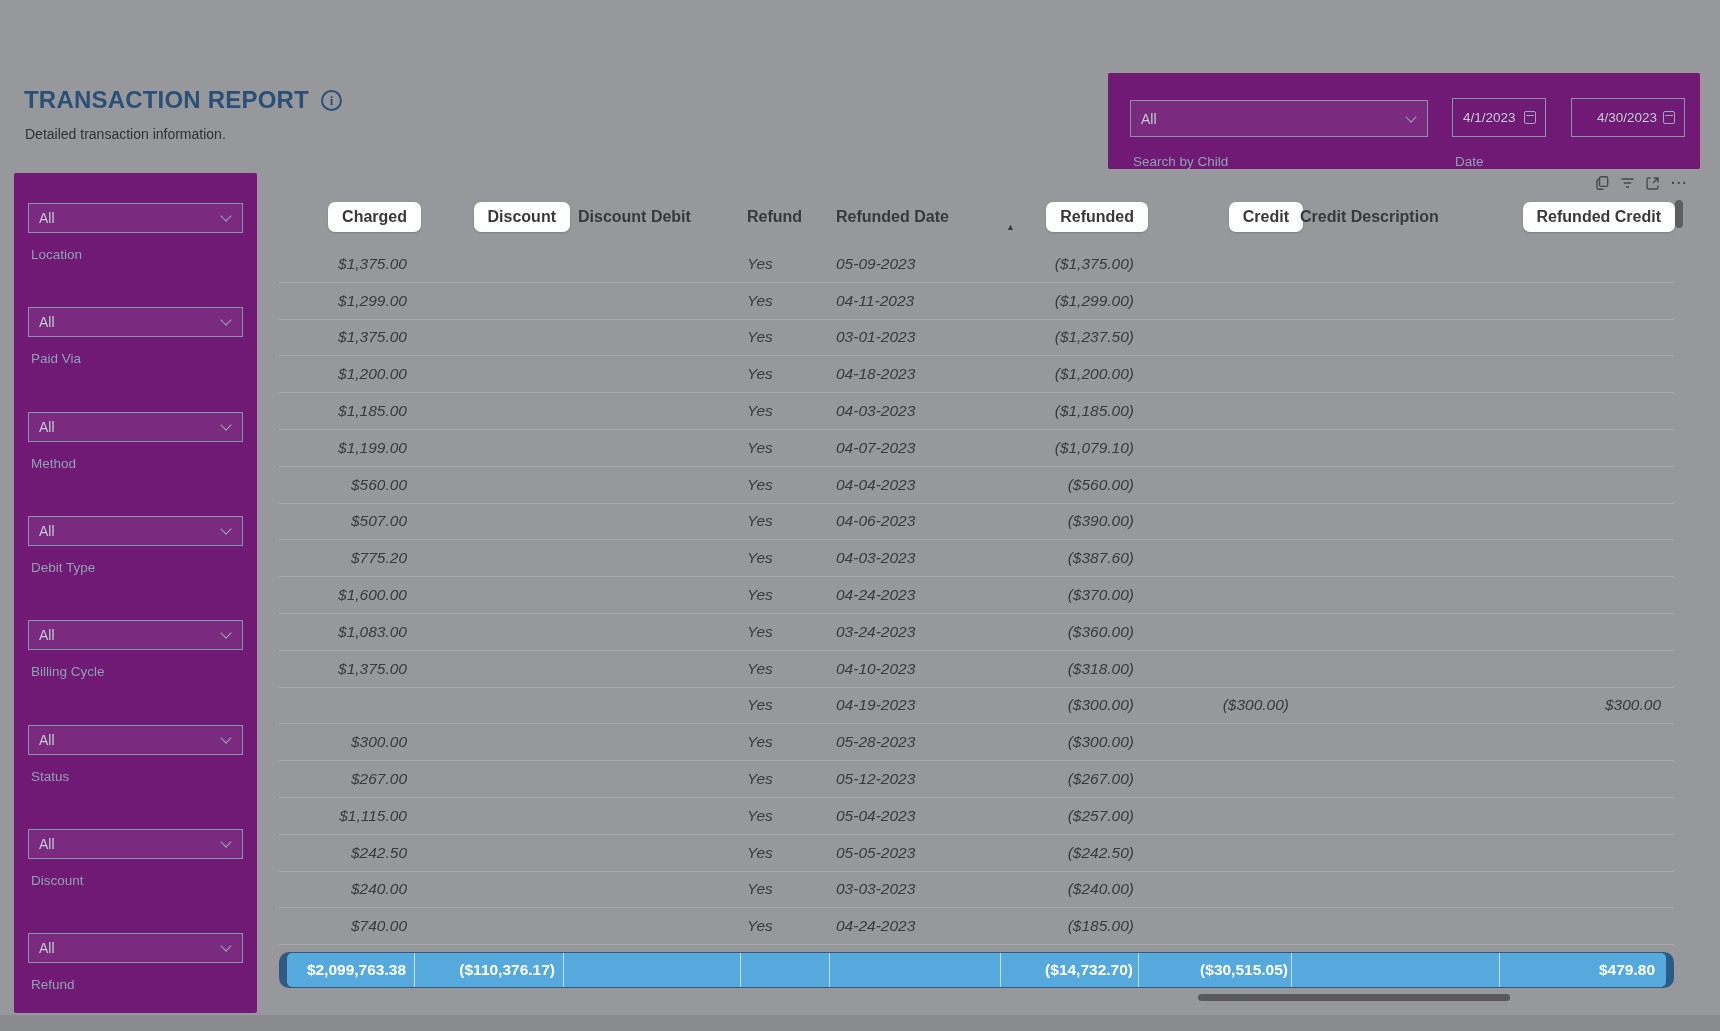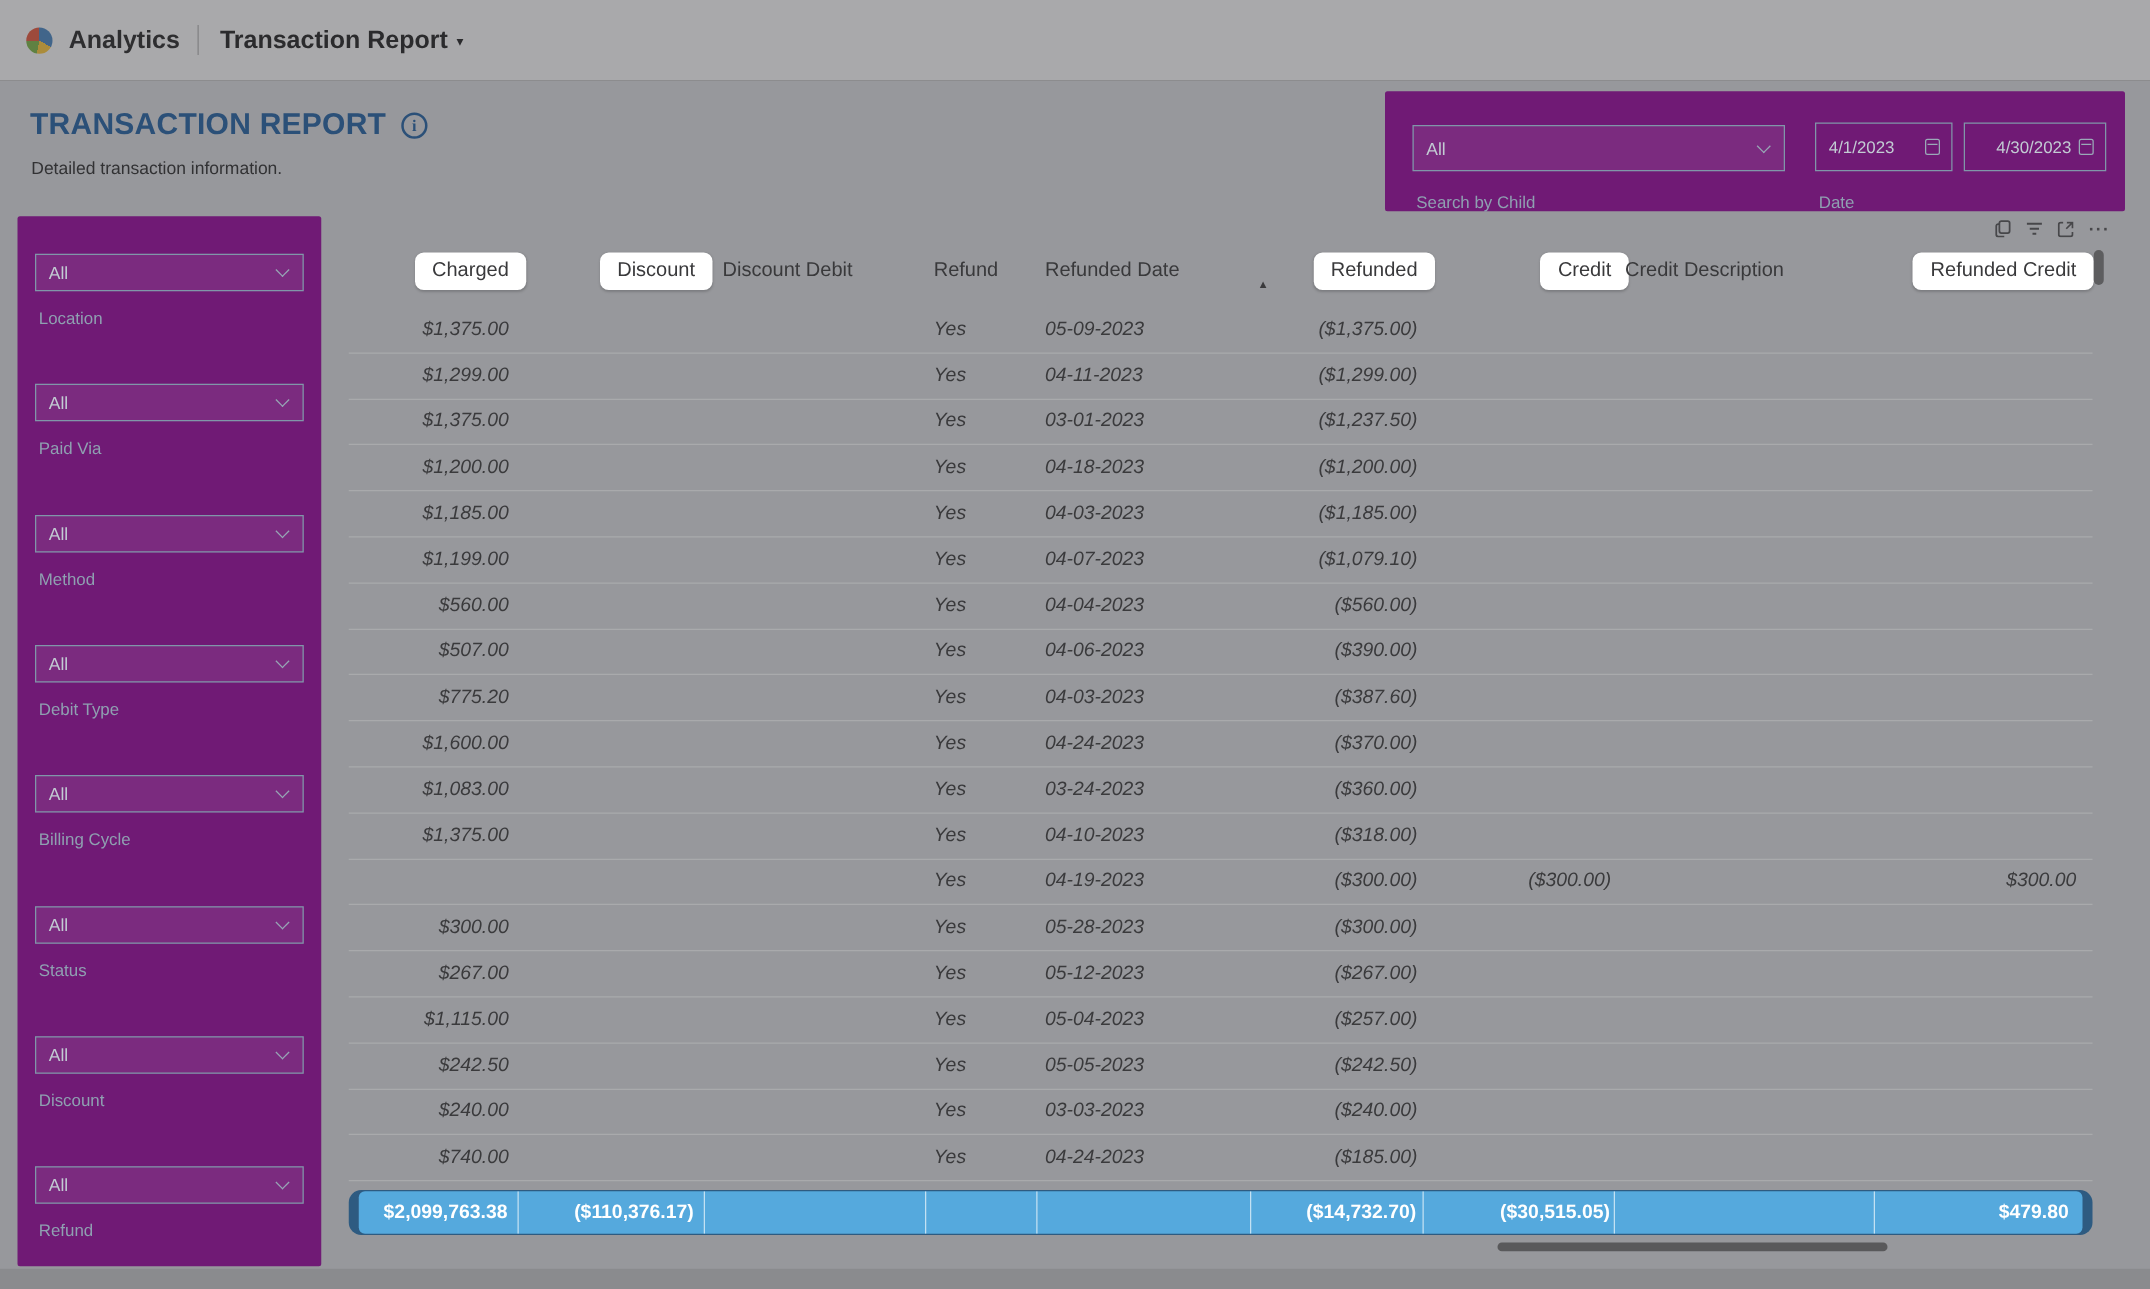--- a/index.html
+++ b/index.html
@@ -37,37 +37,37 @@
   .dd-val { font-size:14px; color:#c2cbd3; }
   .chev { width:8px; height:8px; border-right:1.6px solid #97a6b5; border-bottom:1.6px solid #97a6b5;
     transform:rotate(45deg); margin-top:-4px; flex:none; }
   .filter-group { position:absolute; left:14px; width:215px; }
   .filter-label { margin-top:14px; margin-left:3px; font-size:13.5px; color:#8fa0b1; }
 
   .panel-dd { position:absolute; left:22px; top:27px; width:298px; height:37px; }
   .panel-dd-label { position:absolute; left:25px; top:81px; font-size:13.5px; color:#8fa0b1; }
   .date-box { position:absolute; top:25px; height:39px; border:1px solid #8096a9;
     display:flex; align-items:center; justify-content:space-between; padding:0 9px 0 10px; cursor:text; }
-  .date-box.d1 { left:344px; width:110px; }
+  .date-box.d1 { left:344px; width:94px; }
   .date-box.d2 { left:463px; width:114px;padding-left:25px; }
   .date-val { font-size:13.5px; color:#c2cbd3; }
   .cal { width:12px; height:13px; border:1.3px solid #9aa9b8; border-radius:2px; position:relative; flex:none; }
   .cal::before { content:""; position:absolute; left:1px; right:1px; top:2.5px; height:1.3px; background:#9aa9b8; }
   .date-label { position:absolute; left:347px; top:81px; font-size:13.5px; color:#8fa0b1; }
 
   
   .vis-toolbar { position:absolute; left:1596px; top:176px; display:flex; align-items:center; gap:12px; }
   .vicon { color:#47474a; cursor:pointer; display:flex; align-items:center; }
   .dots { font-size:14px; font-weight:700; letter-spacing:1px; line-height:10px; }
 
   
   .table { position:absolute; left:279px; top:195px; width:1395px; height:810px; }
   .thead { position:absolute; left:0; top:0; height:44px; display:flex; align-items:center; }
   .th,.td { display:flex; align-items:center; flex:none; }
-  .th { font-size:16px; font-weight:400; color:#39393b; cursor:pointer;text-align:right; }
+  .th { font-size:16px; font-weight:700; color:#39393b; cursor:pointer;text-align:right; }
   .tbody { position:absolute; left:0; top:51px; width:100%; }
   .tr { display:flex; height:36.8px; border-bottom:1px solid #a9aaac;font-style:italic; }
   .td { font-size:15.5px; color:#3a3a3c; }
 
   .c0{width:136px; justify-content:flex-end; padding-right:8px;}
   .c1{width:149px; justify-content:flex-end; padding-right:8px;}
   .c2{width:177px; padding-left:14px;}
   .c3{width:89px;  padding-left:6px;}
   .c4{width:171px; padding-left:6px;}
   .c5{width:138px; justify-content:flex-end; padding-right:5px;}
@@ -92,29 +92,20 @@
   
   .vscroll { position:absolute; left:1675px; top:200px; width:8px; height:28px; border-radius:4px; background:#5d5d5f; cursor:grab; }
   .hscroll { position:absolute; left:1198px; top:994px; width:312px; height:7px; border-radius:3.5px; background:#59595b; cursor:grab; }
   .bottom-strip { position:absolute; left:0; top:1015px; width:1720px; height:16px; background:#8a8b8e; }
 </style>
 </head>
 <body>
 
 <div class="screen">
 
-  <header class="topbar">
-    <span class="logo"></span>
-    <span class="app-name">Analytics</span>
-    <span class="tb-divider"></span>
-    <span class="report-sel">
-      <span class="report-name">Transaction Report</span>
-      <span class="caret">▾</span>
-    </span>
-  </header>
 
   <div class="title-row">
     <span class="page-title">TRANSACTION REPORT</span>
     <span class="info"></span>
   </div>
   <div class="subtitle">Detailed transaction information.</div>
 
   <div class="panel filter-panel">
     <div class="dd panel-dd">
       <span class="dd-val">All</span>

